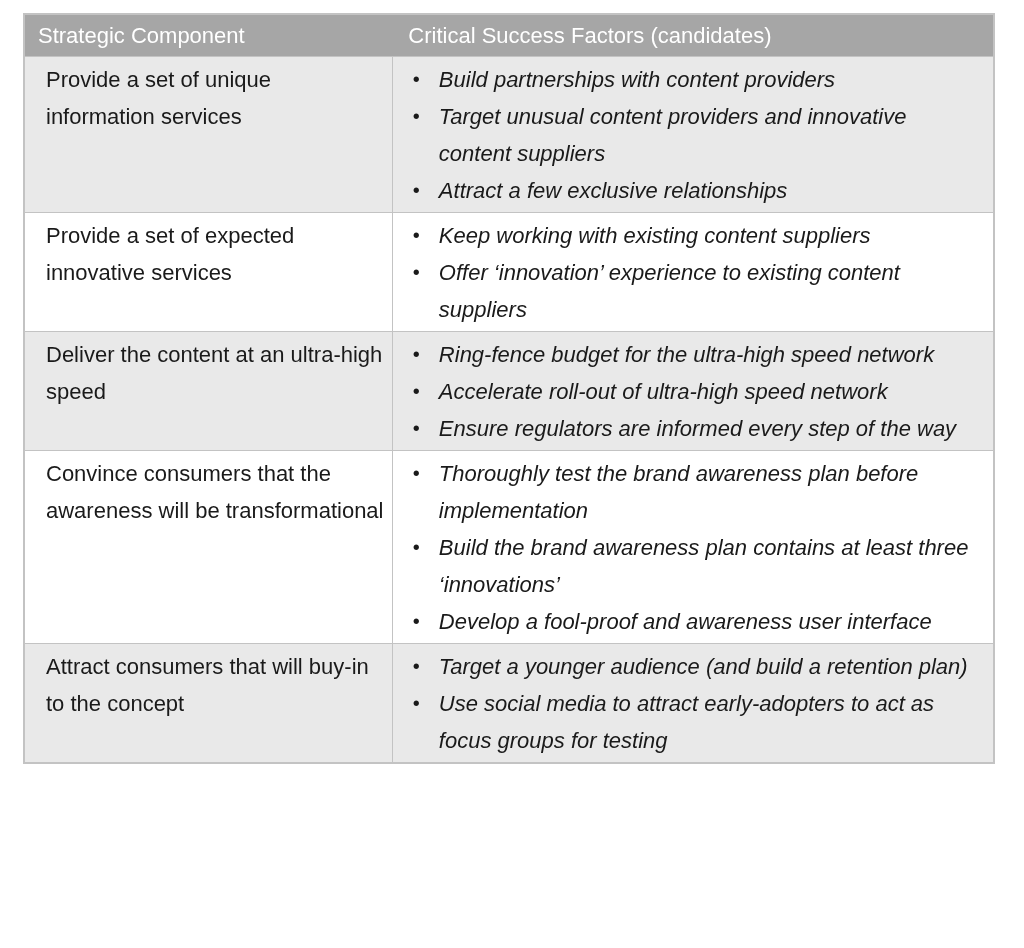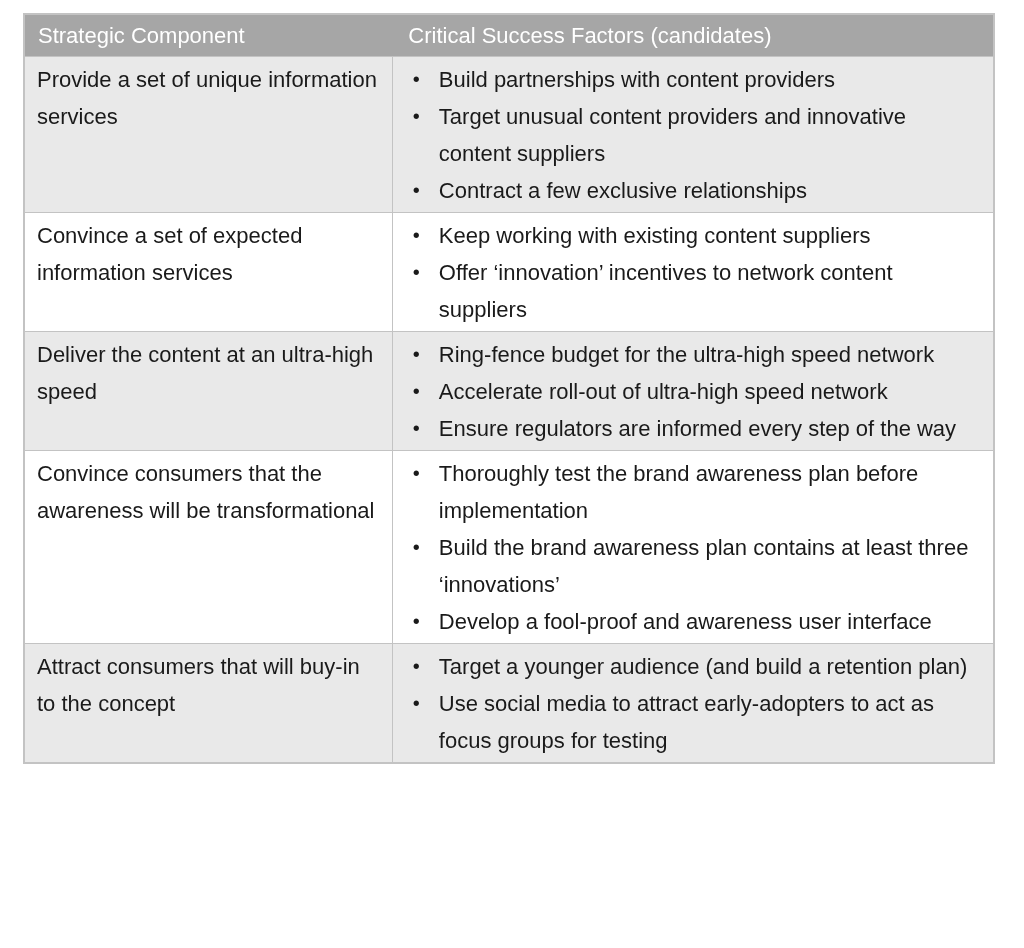--- a/index.html
+++ b/index.html
@@ -34,42 +34,42 @@
     color: var(--header-text);
     font-weight: normal;
     text-align: left;
     padding: 2px 8px 2px 13px;
     height: 38px;
     font-size: 22px;
   }
   .csf-table th.col-factors { padding-left: 16px; }
   .csf-table td {
     vertical-align: top;
-    padding: 4px 8px 3px 12px;
+    padding: 4px 8px 3px 21px;
     border-top: 1px solid var(--border);
     margin-top: 34px;
   }
   .csf-table td.factors-cell {
     border-left: 1px solid var(--border);
     padding-left: 16px;
     padding-right: 10px;
   }
   .csf-table tr.shaded td { background: var(--row-shaded-bg); }
   .csf-table tr.plain td { background: var(--row-plain-bg); }
   .csf-table col.c1 { width: 369px; }
   .csf-table col.c2 { width: 603px; }
   ul.factors-list { list-style: none; }
   ul.factors-list li { display: flex; align-items: flex-start; }
   .bullet {
     flex: 0 0 30px;
     text-align: left;
     padding-left: 4px;
     font-size: 20px;
   }
-  .factor-text { flex: 1 1 auto; }
+  .factor-text { flex: 1 1 auto; font-style: italic; }
 </style>
 </head>
 <body>
 
 <div class="table-wrap">
   <table class="csf-table">
     <colgroup>
         <col class="c1">
         <col class="c2">
       </colgroup>
@@ -87,36 +87,36 @@
             <li>
                 <span class="bullet">•</span>
                 <span class="factor-text">Build partnerships with content providers</span>
               </li>
             <li>
                 <span class="bullet">•</span>
                 <span class="factor-text">Target unusual content providers and innovative content suppliers</span>
               </li>
             <li>
                 <span class="bullet">•</span>
-                <span class="factor-text">Contract a few exclusive relationships</span>
+                <span class="factor-text">Attract a few exclusive relationships</span>
               </li>
           </ul>
         </td>
       </tr>
       <tr class="plain">
-        <td class="component-cell">Convince a set of expected information services</td>
+        <td class="component-cell">Provide a set of expected innovative services</td>
         <td class="factors-cell">
           <ul class="factors-list">
             <li>
                 <span class="bullet">•</span>
                 <span class="factor-text">Keep working with existing content suppliers</span>
               </li>
             <li>
                 <span class="bullet">•</span>
-                <span class="factor-text">Offer ‘innovation’ incentives to network content suppliers</span>
+                <span class="factor-text">Offer ‘innovation’ experience to existing content suppliers</span>
               </li>
           </ul>
         </td>
       </tr>
       <tr class="shaded">
         <td class="component-cell">Deliver the content at an ultra-high speed</td>
         <td class="factors-cell">
           <ul class="factors-list">
             <li>
                 <span class="bullet">•</span>

